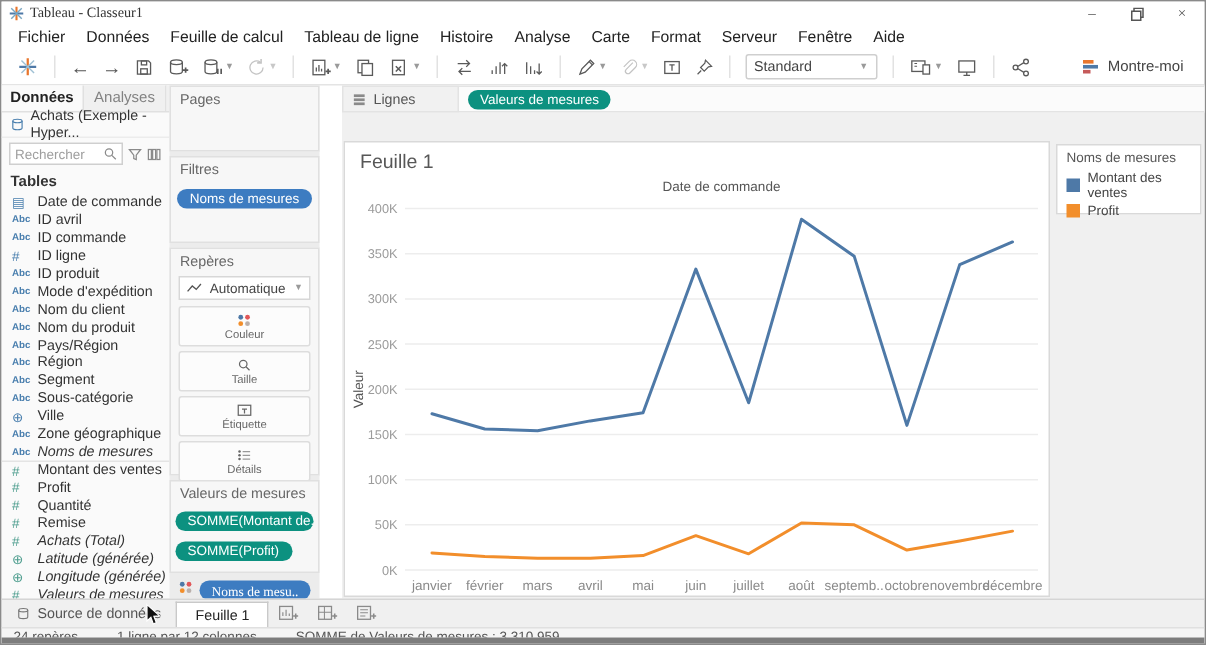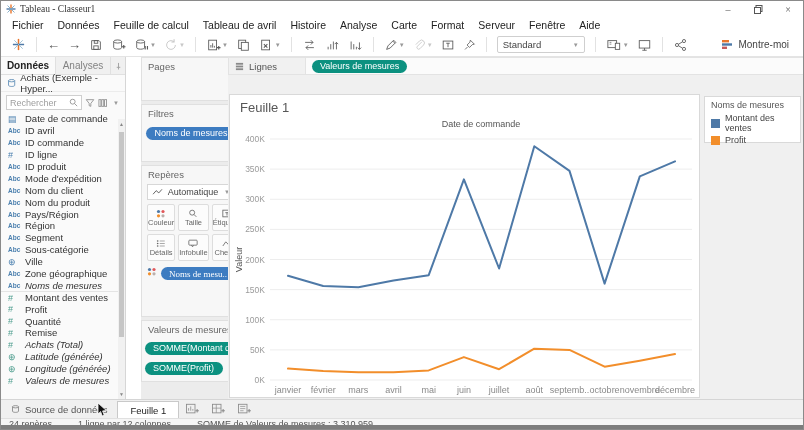--- a/index.html
+++ b/index.html
@@ -47,29 +47,29 @@
   .ficon.abc{font-size:6.5px;font-weight:bold;letter-spacing:0;}
   .ficon.num{font-size:9px;}
   .ficon.globe,.ficon.calendar{font-size:9px;}
   .dim{color:#4a7fae;} .measure{color:#4f9e8f;}
   .flabel.it{font-style:italic;}
   .vscroll{position:absolute;right:0;top:62px;bottom:0;width:7px;background:#f1f1f1;}
   .vscroll .arr{position:absolute;left:0;width:7px;font-size:5px;color:#888;text-align:center;}
   .vscroll .thumb{position:absolute;left:1px;width:5px;top:13px;height:205px;background:#c6c6c6;}
 
   
-  .cards{position:absolute;left:140px;top:56px;width:100px;height:342px;background:#ececec;}
+  .cards{position:absolute;left:112px;top:56px;width:100px;height:342px;background:#ececec;}
   .card{background:#f7f7f7;border:1px solid #e0e0e0;margin-bottom:3px;position:relative;}
   .card-title{font-size:9.5px;color:#666;padding:3px 0 2px 6px;}
   .pill{height:13px;border-radius:7px;color:#fff;font-size:9px;display:inline-flex;align-items:center;gap:3px;padding:0 8px;white-space:nowrap;overflow:hidden;}
   .pill.blue{background:#3d7cc1;}
   .pill.teal{background:#0c9180;}
   .pill .pic{font-size:8px;}
   .marktype{display:flex;align-items:center;justify-content:space-between;height:16px;border:1px solid #d7d7d7;background:#fff;margin:2px 5px 4px 5px;font-size:9px;color:#444;padding:0 4px;}
-  .mgrid{display:grid;grid-template-columns:repeat(3,1fr);gap:3px;margin:0 5px;}
+  .mgrid{display:grid;grid-template-columns:repeat(1,1fr);gap:3px;margin:0 5px;}
   .mbtn{height:27px;border:1px solid #ddd;background:#fcfcfc;border-radius:2px;display:flex;flex-direction:column;align-items:center;justify-content:center;gap:1px;}
   .mbtn .mlabel{font-size:7.5px;color:#666;line-height:7px;}
   .colorrow{display:flex;align-items:flex-start;gap:4px;margin:6px 5px 5px 5px;font-family:Liberation Serif, serif;}
 
   
   .rightregion{position:absolute;left:227px;top:56px;width:577px;height:342px;background:#f0f0f0;}
   .shelfrow{display:flex;height:18px;}
   .shelf-label{width:78px;background:#f1f1f1;border:1px solid #e3e3e3;border-bottom:none;font-size:9.5px;color:#555;display:flex;align-items:center;gap:5px;padding-left:6px;}
   .shelf-body{flex:1;background:#fbfbfb;border:1px solid #e3e3e3;border-left:none;border-bottom:none;display:flex;align-items:center;padding-left:6px;}
   .shelfrow.last .shelf-label,.shelfrow.last .shelf-body{border-bottom:1px solid #e3e3e3;text-align:right;}
@@ -120,21 +120,21 @@
           </svg>
         </span>
       <span class="wc">×</span>
     </span>
   </div>
 
   <div class="menubar">
       <span class="menu-item">Fichier</span>
       <span class="menu-item">Données</span>
       <span class="menu-item">Feuille de calcul</span>
-      <span class="menu-item">Tableau de avril</span>
+      <span class="menu-item">Tableau de ligne</span>
       <span class="menu-item">Histoire</span>
       <span class="menu-item">Analyse</span>
       <span class="menu-item">Carte</span>
       <span class="menu-item">Format</span>
       <span class="menu-item">Serveur</span>
       <span class="menu-item">Fenêtre</span>
       <span class="menu-item">Aide</span>
     </div>
 
   <div class="toolbar">
@@ -315,20 +315,21 @@
       <svg width="10" height="10" viewBox="0 0 12 12" fill="none" stroke="#8a8a8a">
           <path d="M1.5 2h9L7 6.5V10l-2-.8V6.5z"></path>
         </svg>
       <svg width="11" height="10" viewBox="0 0 13 12" fill="none" stroke="#8a8a8a">
           <rect x="1" y="2" width="2.4" height="8"></rect>
           <rect x="4.4" y="2" width="2.4" height="8"></rect>
           <rect x="7.8" y="2" width="2.4" height="8"></rect>
         </svg>
       <span class="caret">▼</span>
     </div>
+    <div class="tables-label">Tables</div>
     <div class="field-list">
         <div class="field-row">
           <span class="ficon calendar dim">▤</span>
           <span class="flabel">Date de commande</span>
         </div>
         <div class="field-row">
           <span class="ficon abc dim">Abc</span>
           <span class="flabel">ID avril</span>
         </div>
         <div class="field-row">

